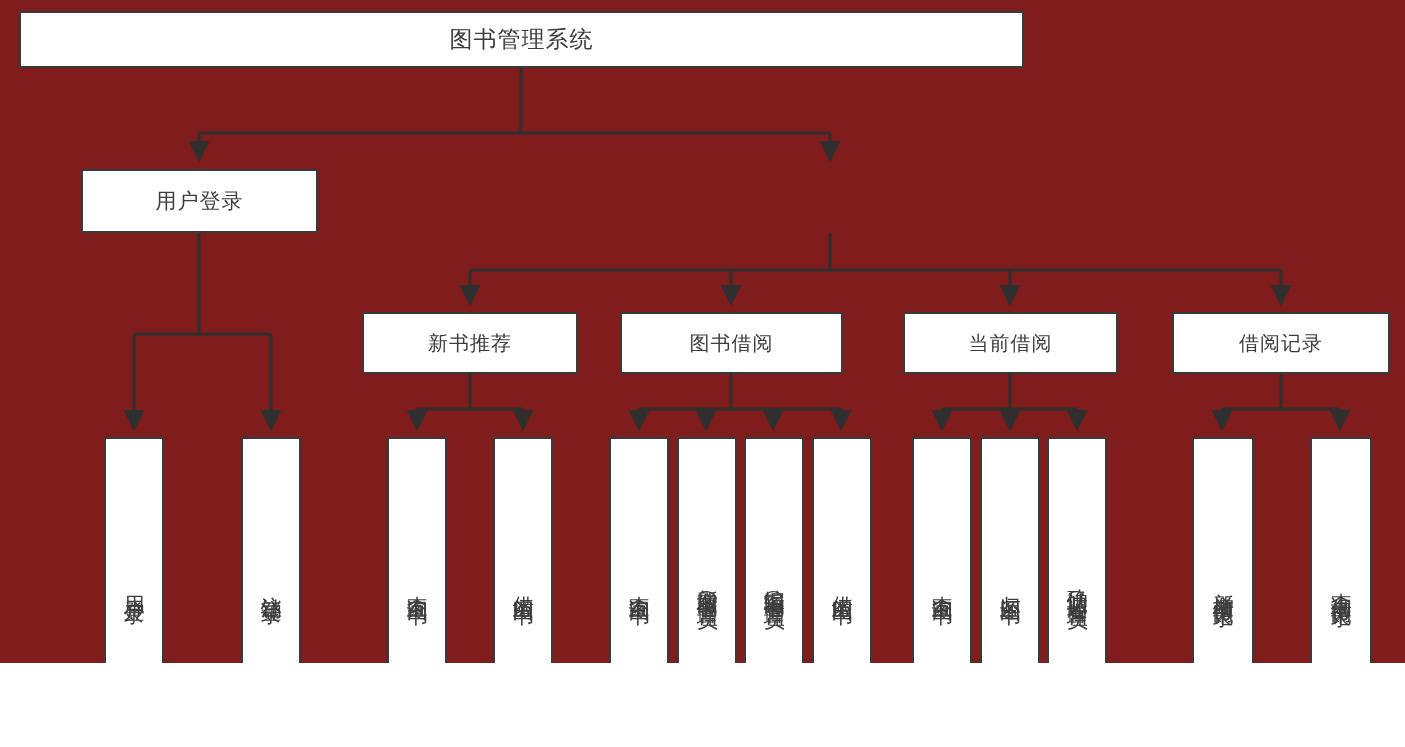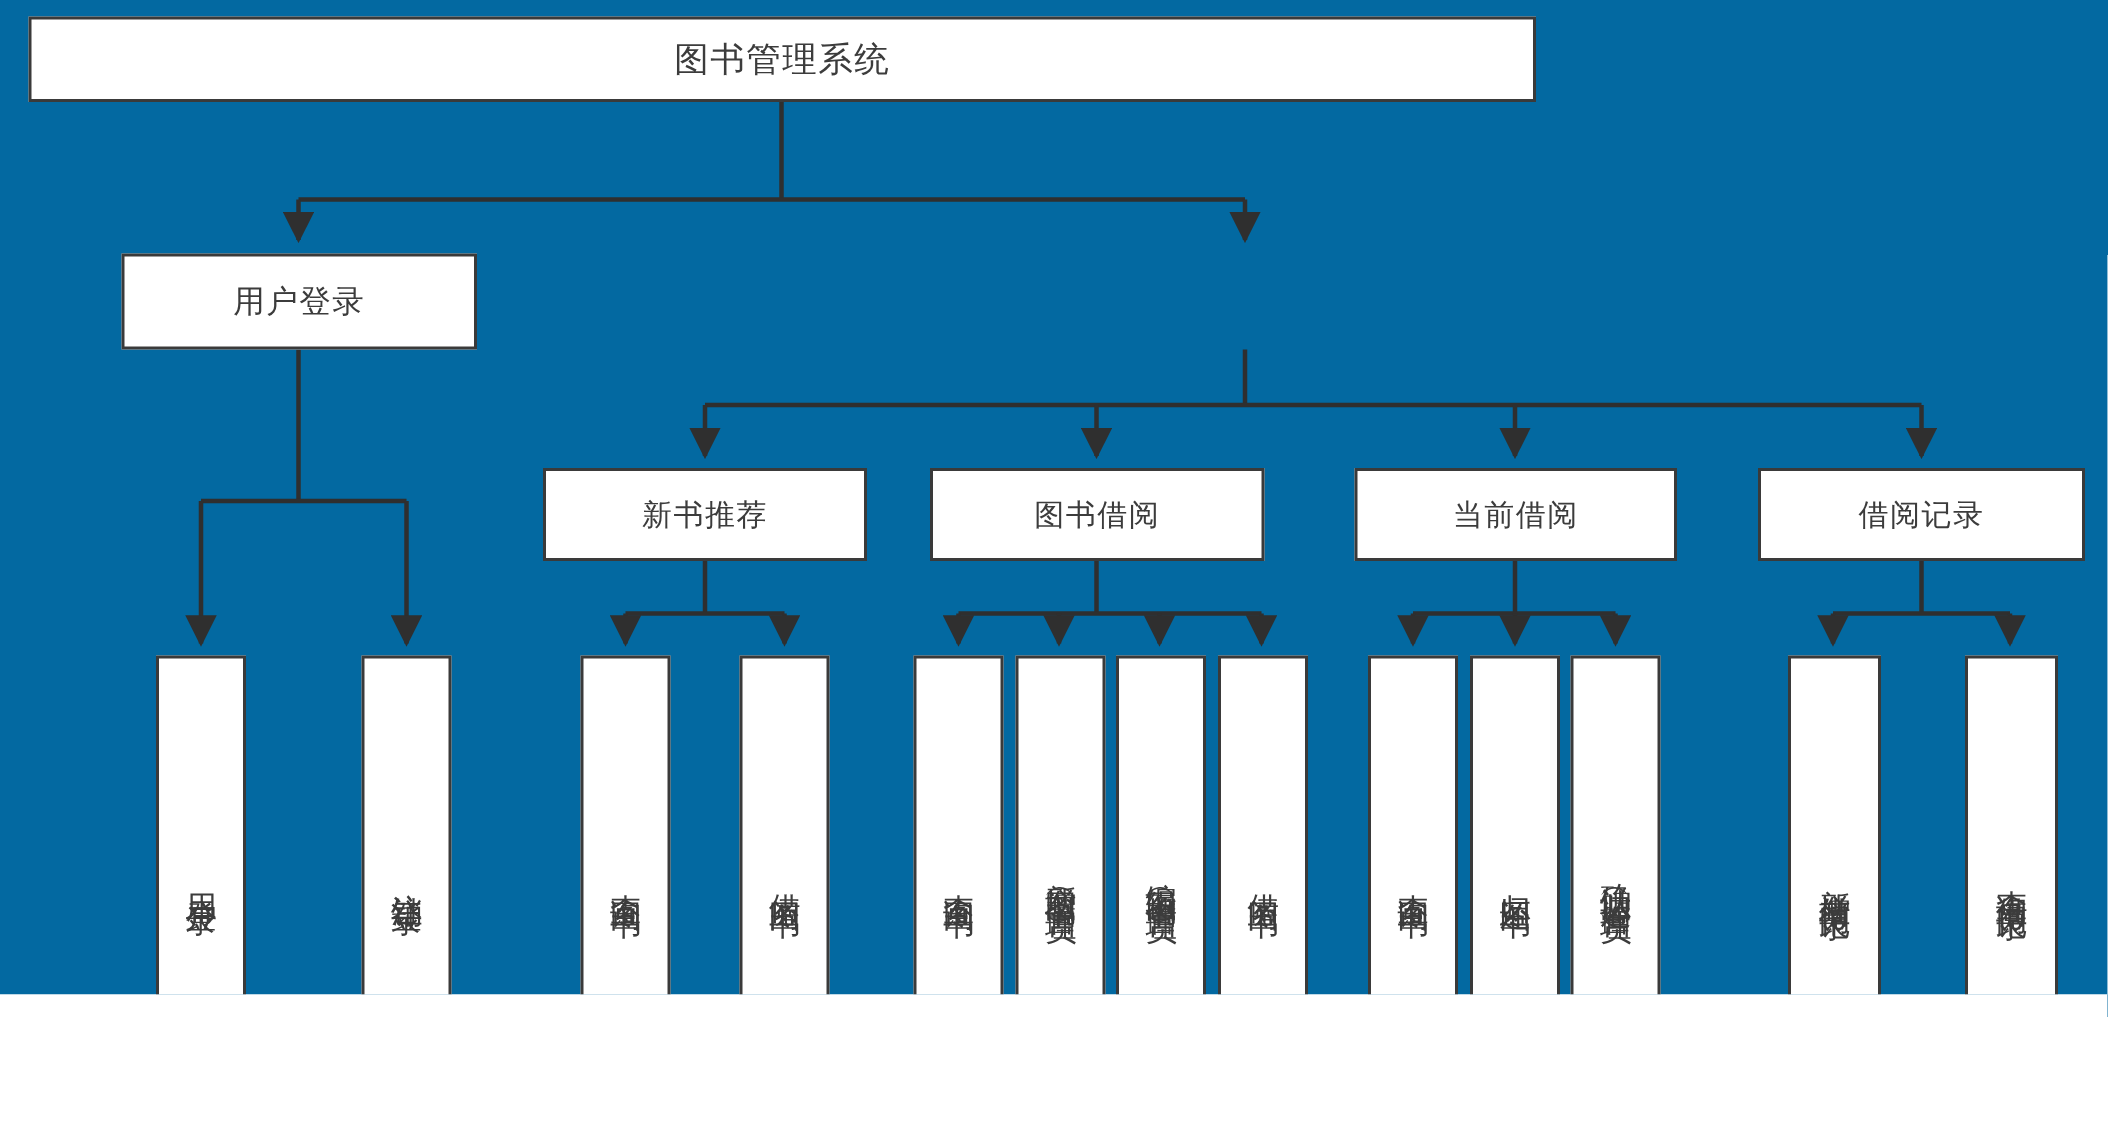--- a/index.html
+++ b/index.html
@@ -5,21 +5,21 @@
 <style>
   html, body {
     margin: 0;
     padding: 0;
     background: #ffffff;
   }
   #canvas {
     position: relative;
     width: 1405px;
     height: 663px;
-    background: #0369a1;
+    background: #7f1d1d;
     font-family: "DejaVu Sans", "Liberation Sans", sans-serif;
     overflow: hidden;
   }
   #wires {
     position: absolute;
     left: 0;
     top: 0;
     width: 1405px;
     height: 747px;
     pointer-events: none;

